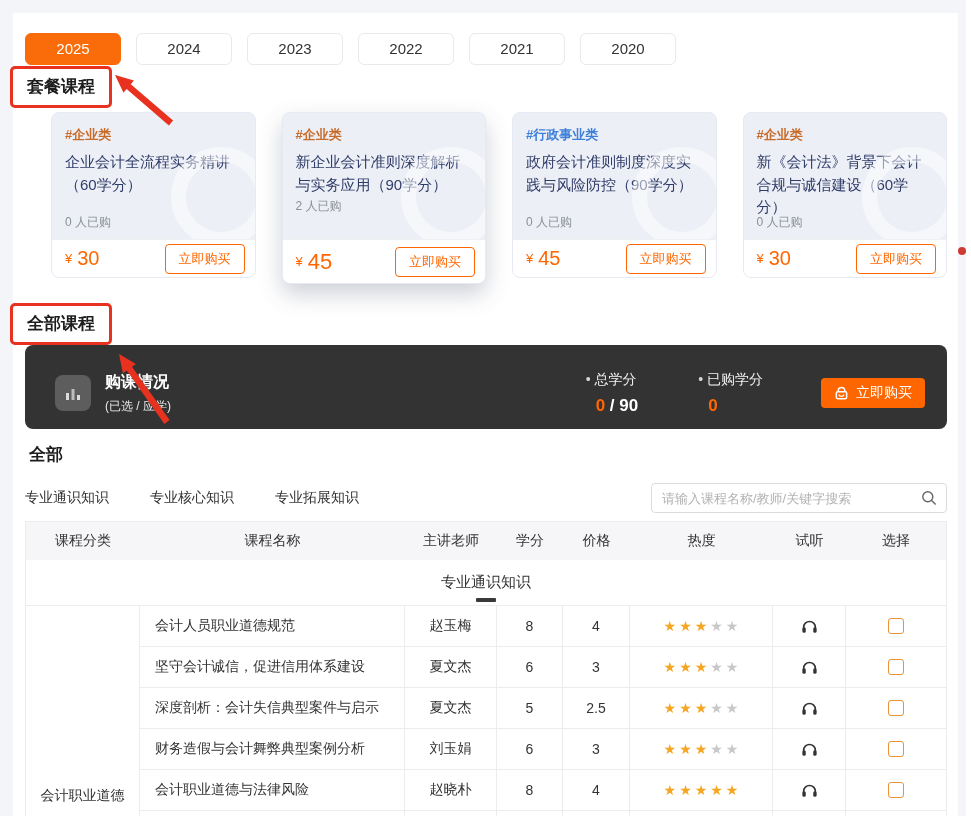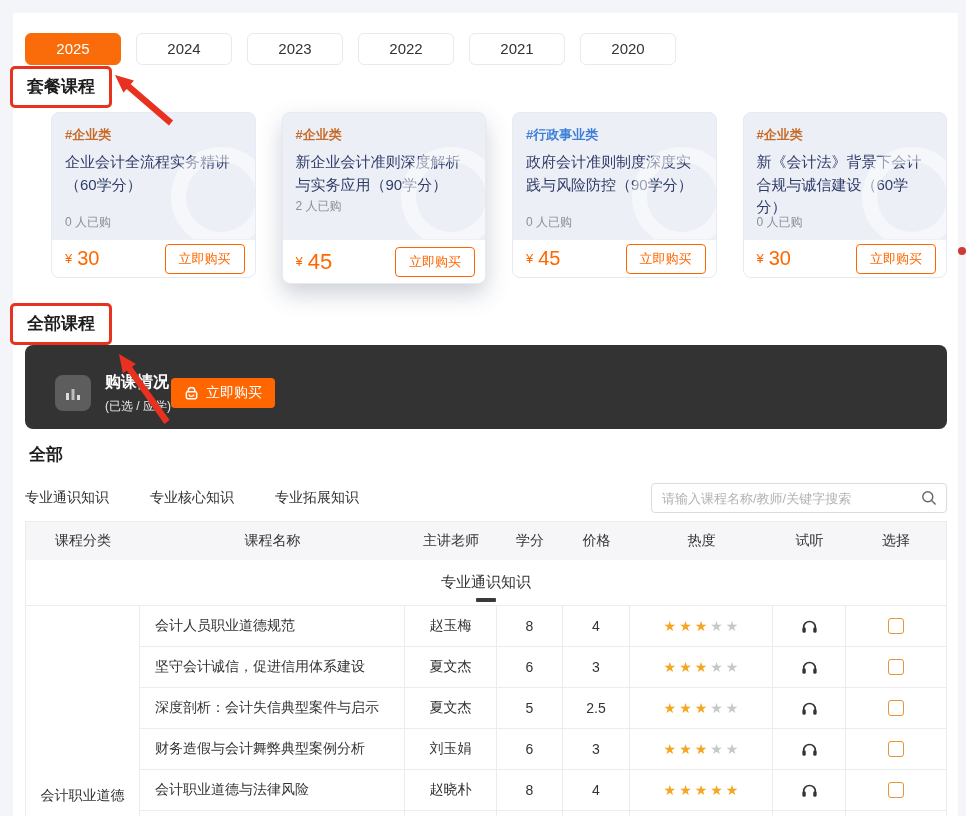--- a/index.html
+++ b/index.html
@@ -177,20 +177,30 @@
       <svg width="20" height="20" viewBox="0 0 20 20">
         <rect x="3" y="10" width="3" height="7" fill="#dcdcdc"></rect>
         <rect x="8.5" y="6" width="3" height="11" fill="#bdbdbd"></rect>
         <rect x="14" y="12" width="3" height="5" fill="#dcdcdc"></rect>
       </svg>
     </div>
     <div class="pb-titles">
       <div class="pb-t1">购课情况</div>
       <div class="pb-t2">(已选 / 应学)</div>
     </div>
+    <div class="pb-stats">
+      <div class="pb-stat">
+        <div class="pb-lbl">总学分</div>
+        <div class="pb-val"><span class="num">0</span><span> / 90</span></div>
+      </div>
+      <div class="pb-stat">
+        <div class="pb-lbl">已购学分</div>
+        <div class="pb-val"><span class="num">0</span><span></span></div>
+      </div>
+    </div>
     <button class="pb-buy">
       <svg width="15" height="15" viewBox="0 0 16 16">
         <path d="M4.5 6 V5 a3.5 3.5 0 0 1 7 0 V6" fill="none" stroke="#fff" stroke-width="1.6"></path>
         <rect x="2.5" y="6" width="11" height="7.5" rx="1.5" fill="none" stroke="#fff" stroke-width="1.6"></rect>
         <path d="M5.5 9 a2.5 2 0 0 0 5 0" fill="none" stroke="#fff" stroke-width="1.4"></path>
       </svg>
       <span>立即购买</span>
     </button>
   </div>
 

